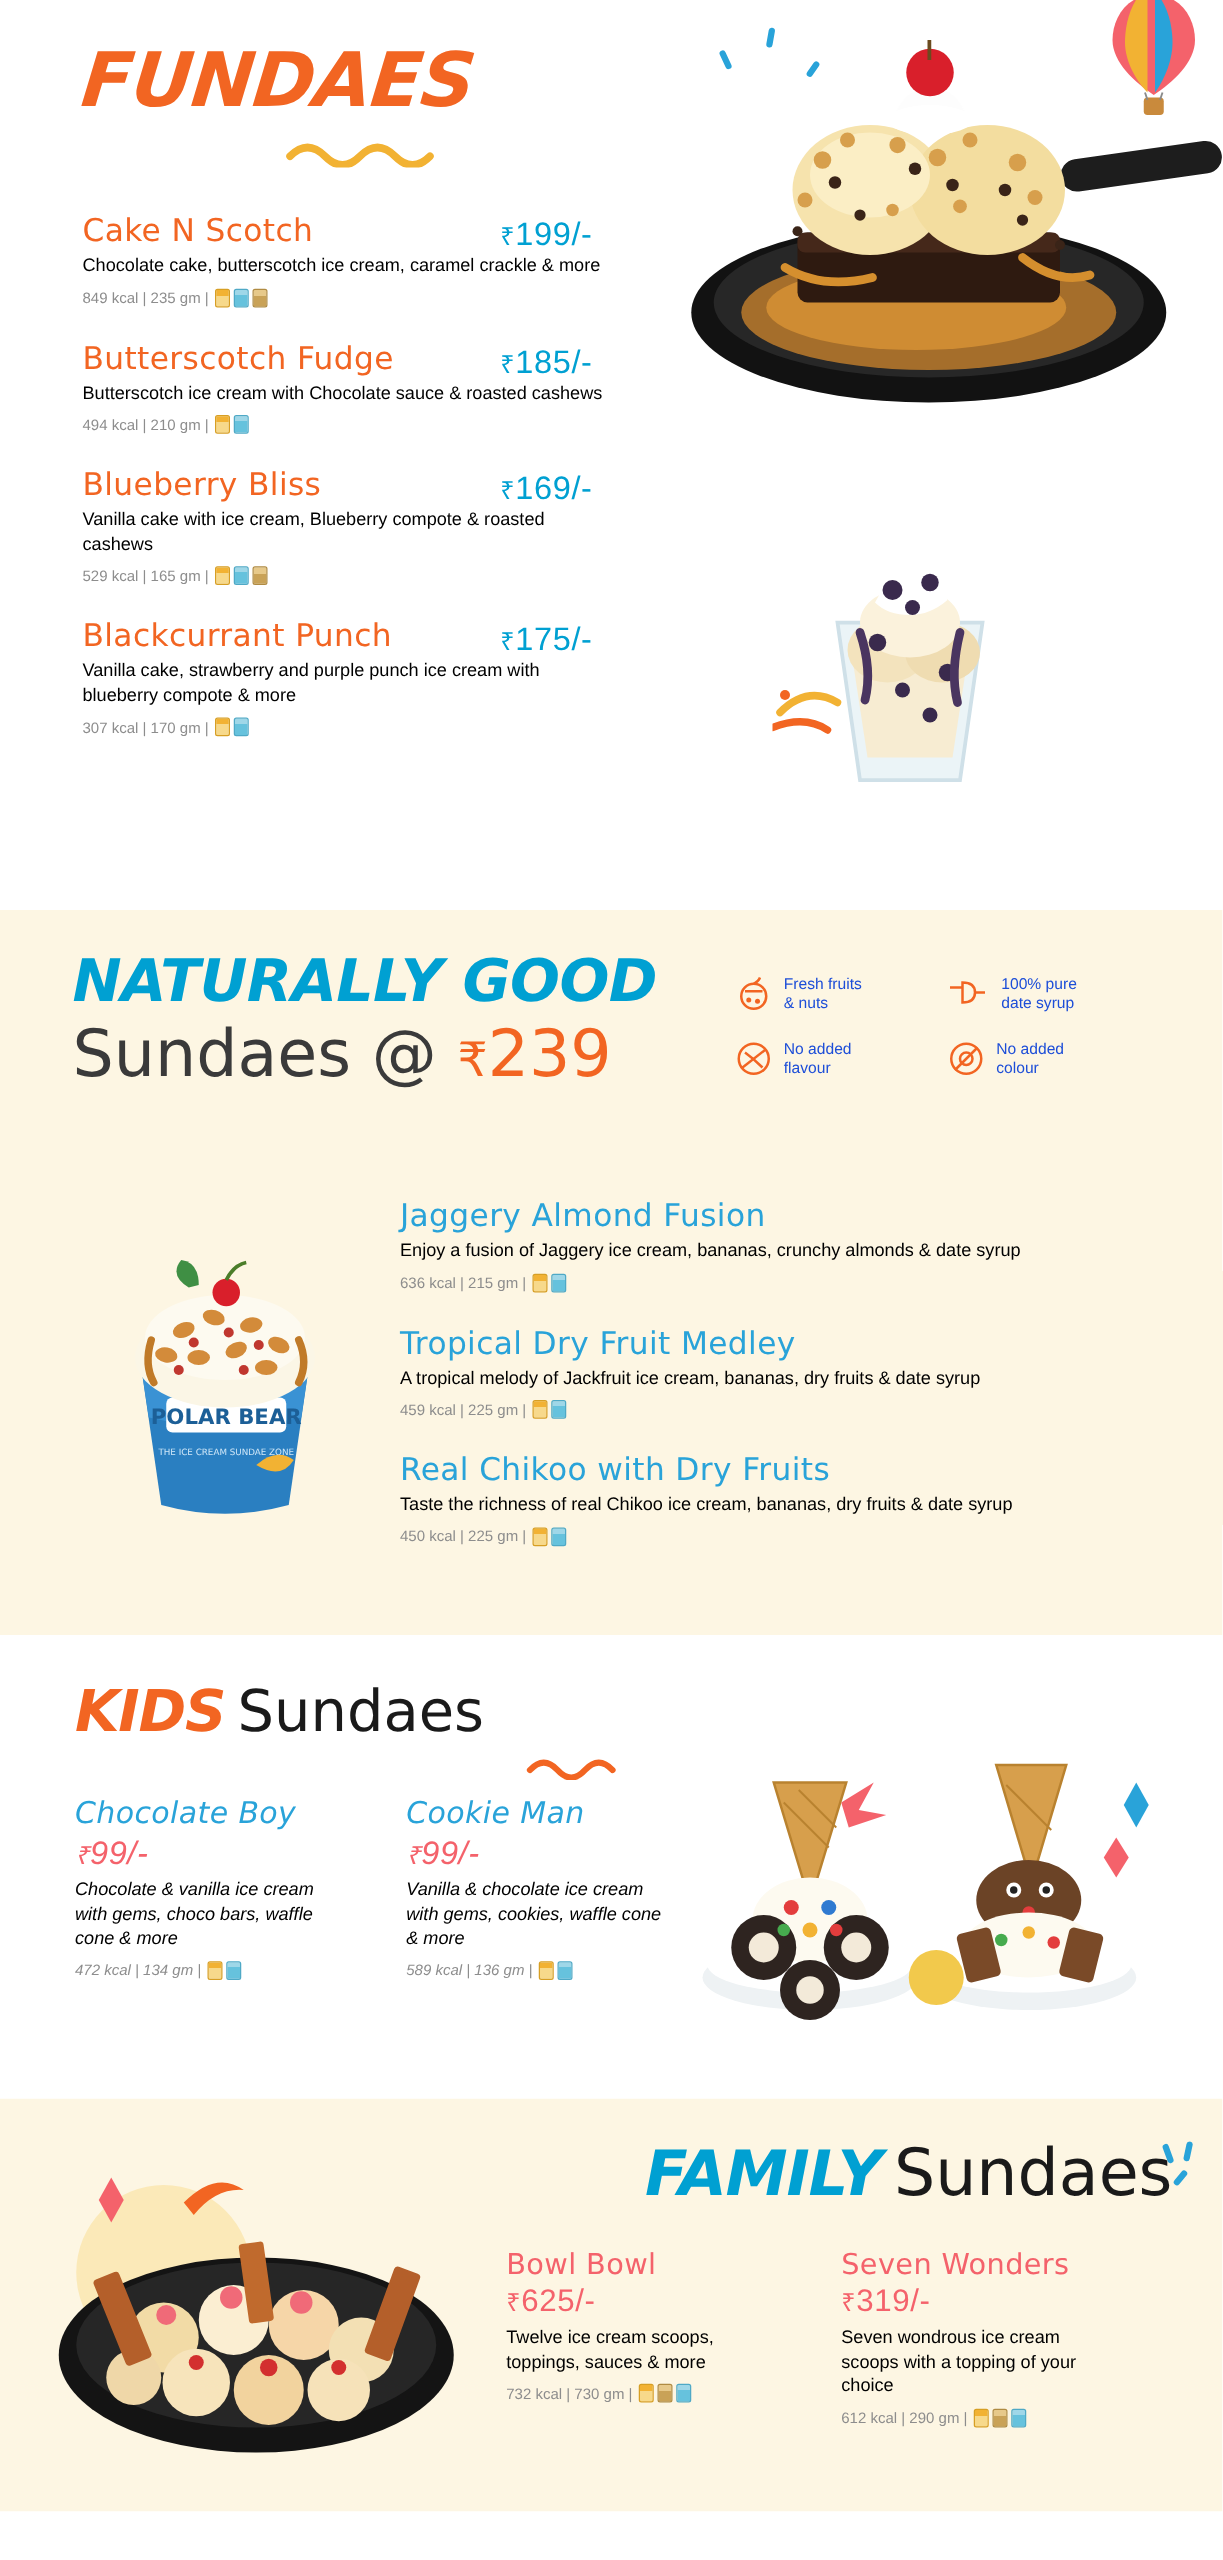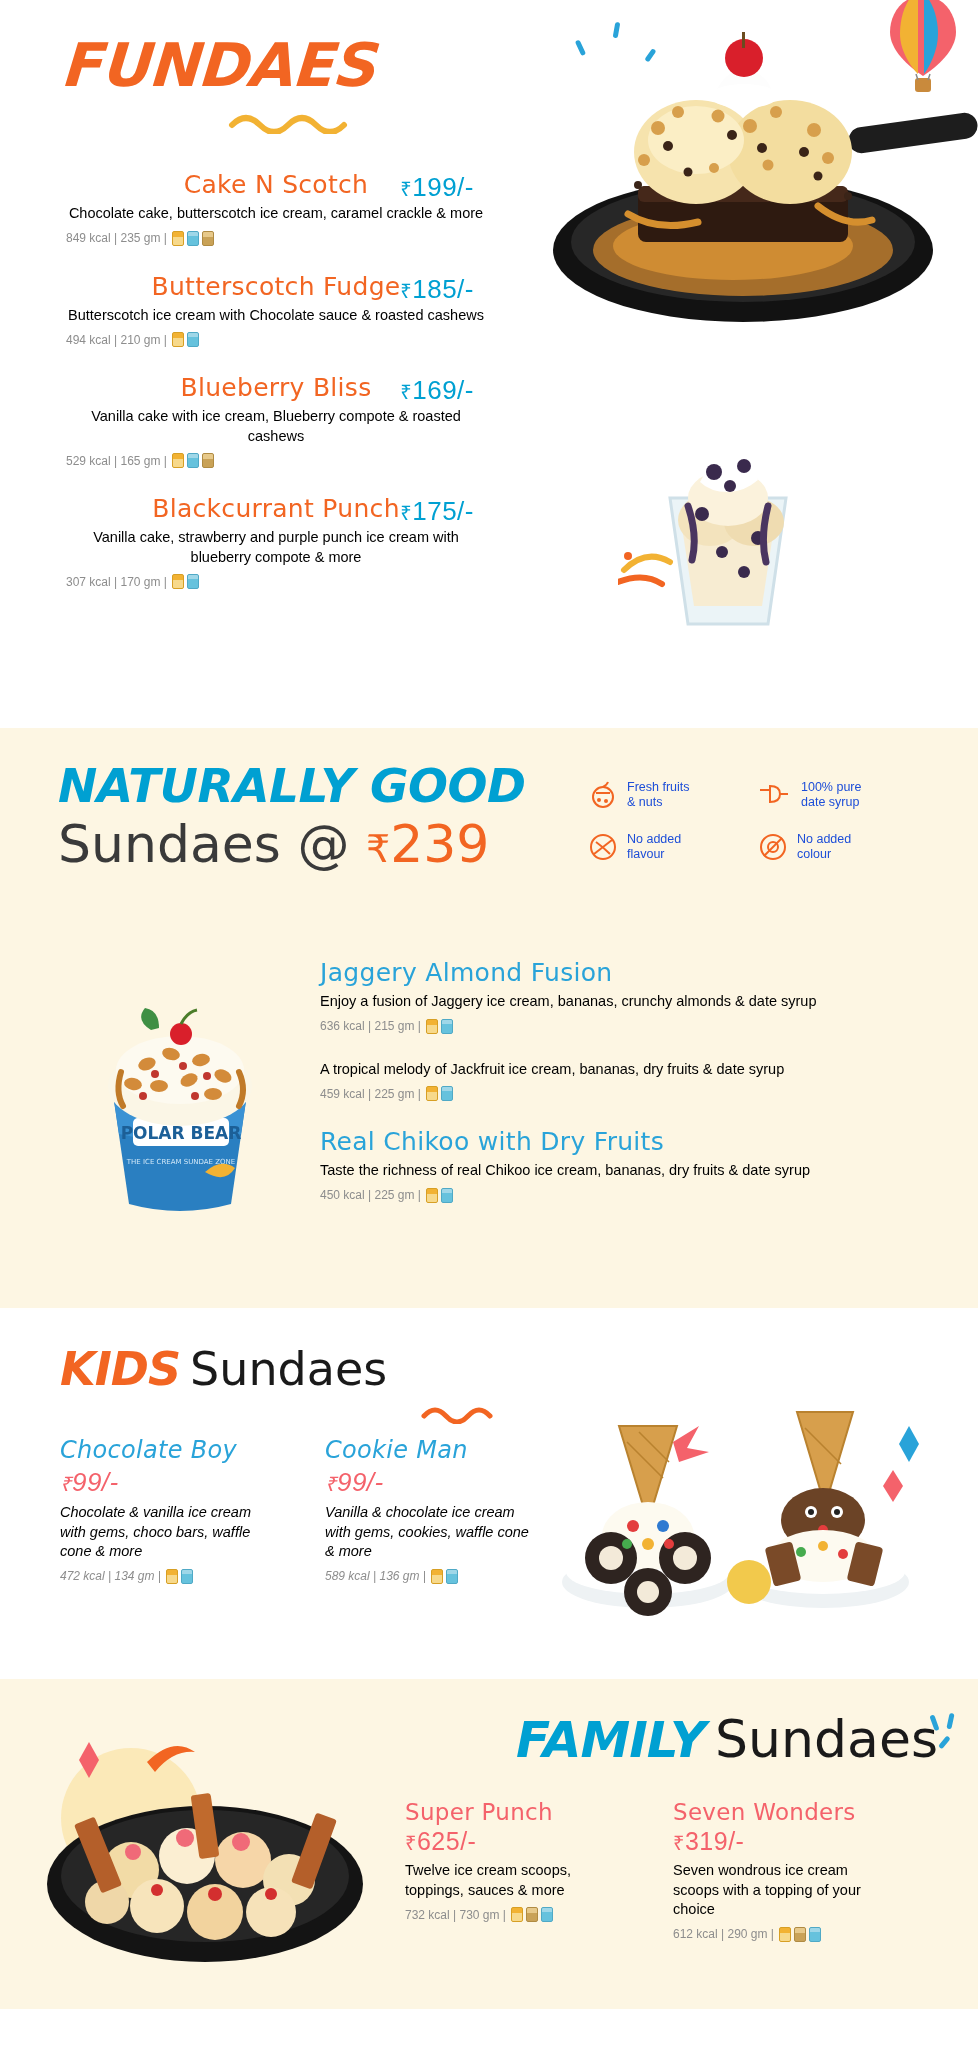--- a/index.html
+++ b/index.html
@@ -45,21 +45,21 @@
   
   #fundaes { height: 720px; background: #fff; padding: 0; }
   .fundaes-title {
     position: absolute; left: 66px; top: 30px;
     font-family: "DejaVu Sans", sans-serif;
     font-size: 60px; font-weight: bold; font-style: italic;
     color: #f26522; letter-spacing: -1px;
     transform: skewX(-6deg);
   }
   .squiggle-orange { position: absolute; left: 228px; top: 112px; }
-  .fundaes-list { position: absolute; left: 66px; top: 170px; width: 420px; text-align: center; }
+  .fundaes-list { position: absolute; left: 66px; top: 170px; width: 420px; }
   .fundaes-row { margin-bottom: 26px; position: relative; }
   .fundaes-row .item-name { color: #f26522; }
   .fundaes-row .price { position: absolute; right: 12px; top: 2px; white-space: nowrap; }
 
   
   .skillet-wrap { position: absolute; right: 0; top: 0; width: 460px; height: 420px; }
   .balloon { position: absolute; right: 20px; top: -6px; width: 70px; height: 100px; }
 
   .cup-wrap { position: absolute; right: 140px; top: 410px; width: 220px; height: 230px; }
 
@@ -378,20 +378,21 @@
       <div class="item-desc">Enjoy a fusion of Jaggery ice cream, bananas, crunchy almonds &amp; date syrup</div>
       <div class="item-meta">
         <span>636  kcal | 215 gm |</span>
         <span class="badges">
             <i class="badge jar"></i>
             <i class="badge bottle"></i>
           </span>
       </div>
     </div>
     <div class="ng-row">
+      <div class="item-name">Tropical Dry Fruit Medley</div>
       <div class="item-desc">A tropical melody of Jackfruit ice cream, bananas, dry fruits &amp; date syrup</div>
       <div class="item-meta">
         <span>459 kcal | 225 gm |</span>
         <span class="badges">
             <i class="badge jar"></i>
             <i class="badge bottle"></i>
           </span>
       </div>
     </div>
     <div class="ng-row">
@@ -540,21 +541,21 @@
           <circle cx="122" cy="156" r="6"></circle>
       </g>
       <rect x="52" y="84" width="22" height="74" rx="3" fill="#b45f2a" transform="rotate(-22 63 121)"></rect>
       <rect x="268" y="80" width="22" height="74" rx="3" fill="#b45f2a" transform="rotate(20 279 117)"></rect>
       <rect x="160" y="60" width="20" height="64" rx="3" fill="#c06a2d" transform="rotate(-8 170 92)"></rect>
     </svg>
   </div>
 
   <div class="fam-cols">
     <div class="fam-col">
-      <div class="item-name">Super Punch</div>
+      <div class="item-name">Bowl Bowl</div>
       <div class="price"><span class="rupee">₹</span><span>625/-</span></div>
       <div class="item-desc">Twelve ice cream scoops, toppings, sauces &amp; more</div>
       <div class="item-meta">
         <span>732 kcal | 730 gm |</span>
         <span class="badges">
             <i class="badge jar"></i>
             <i class="badge cup"></i>
             <i class="badge bottle"></i>
           </span>
       </div>

